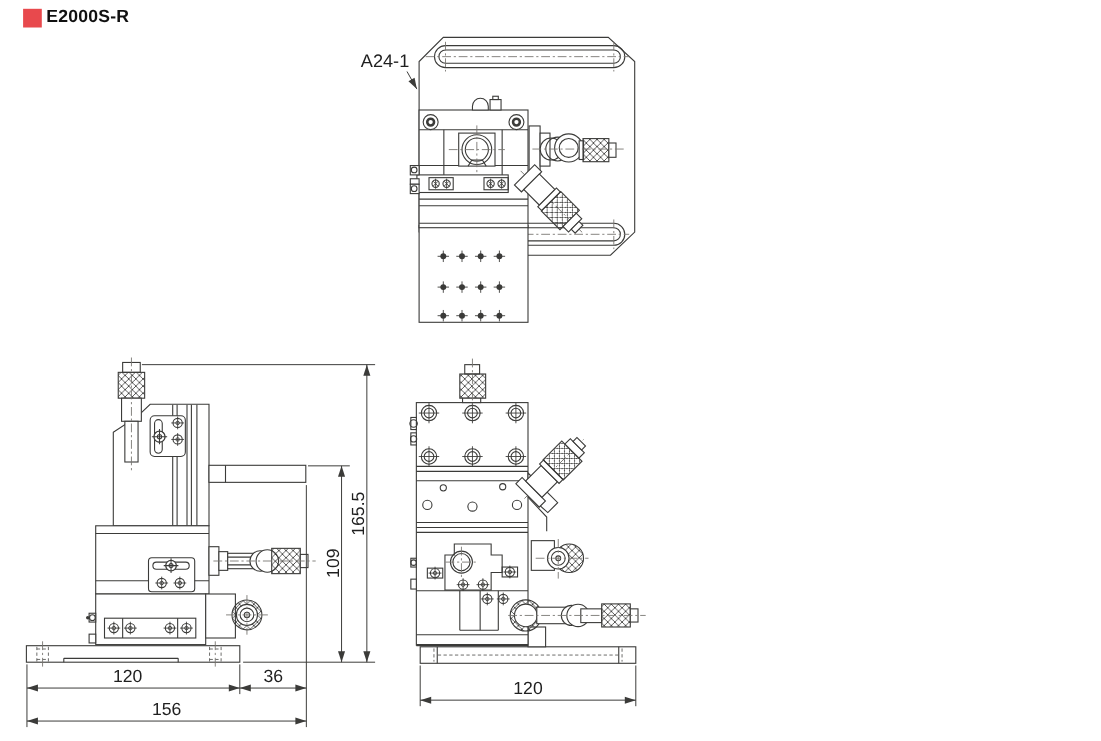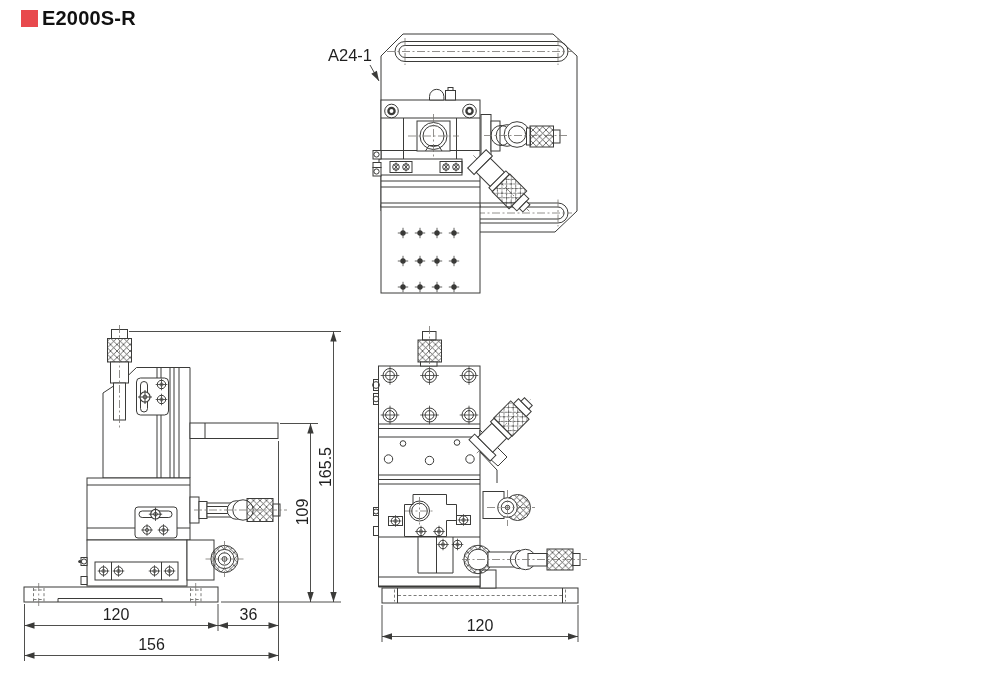--- a/index.html
+++ b/index.html
@@ -1,20 +1,20 @@
 <!DOCTYPE html>
 <html><head>
 <meta charset="utf-8">
 <style>
   html,body{margin:0;padding:0;background:#ffffff;}
   .page{position:relative;width:1001px;height:674px;background:#fff;overflow:hidden;
         font-family:"Liberation Sans",sans-serif;}
   .hdr{position:absolute;top:7px;left:21px;display:flex;align-items:center;gap:4px;}
   .sq{width:17px;height:17px;background:#e8494d;display:inline-block;}
-  .ttl{font-size:20px;font-weight:bold;color:#111;letter-spacing:.2px;}
+  .ttl{font-size:16px;font-weight:bold;color:#111;letter-spacing:.2px;}
   svg{position:absolute;top:0;left:0;}
   .s{stroke:#3b3b39;stroke-width:1;fill:none;}
   .w{stroke:#3b3b39;stroke-width:1;fill:#ffffff;}
   .k{stroke:#3b3b39;stroke-width:1;fill:url(#kn);}
   .c{stroke:#767470;stroke-width:.8;fill:none;stroke-dasharray:8 2.5 2 2.5;}
   .h{stroke:#5a5a58;stroke-width:.8;fill:none;stroke-dasharray:3 2.2;}
   .d{stroke:#3b3b39;stroke-width:.9;fill:none;}
   .thk{stroke:#3b3b39;stroke-width:2.2;fill:none;}
   text.dim{font-size:16px;fill:#1f1f1f;}
   text.call{font-size:16.5px;fill:#1f1f1f;}

